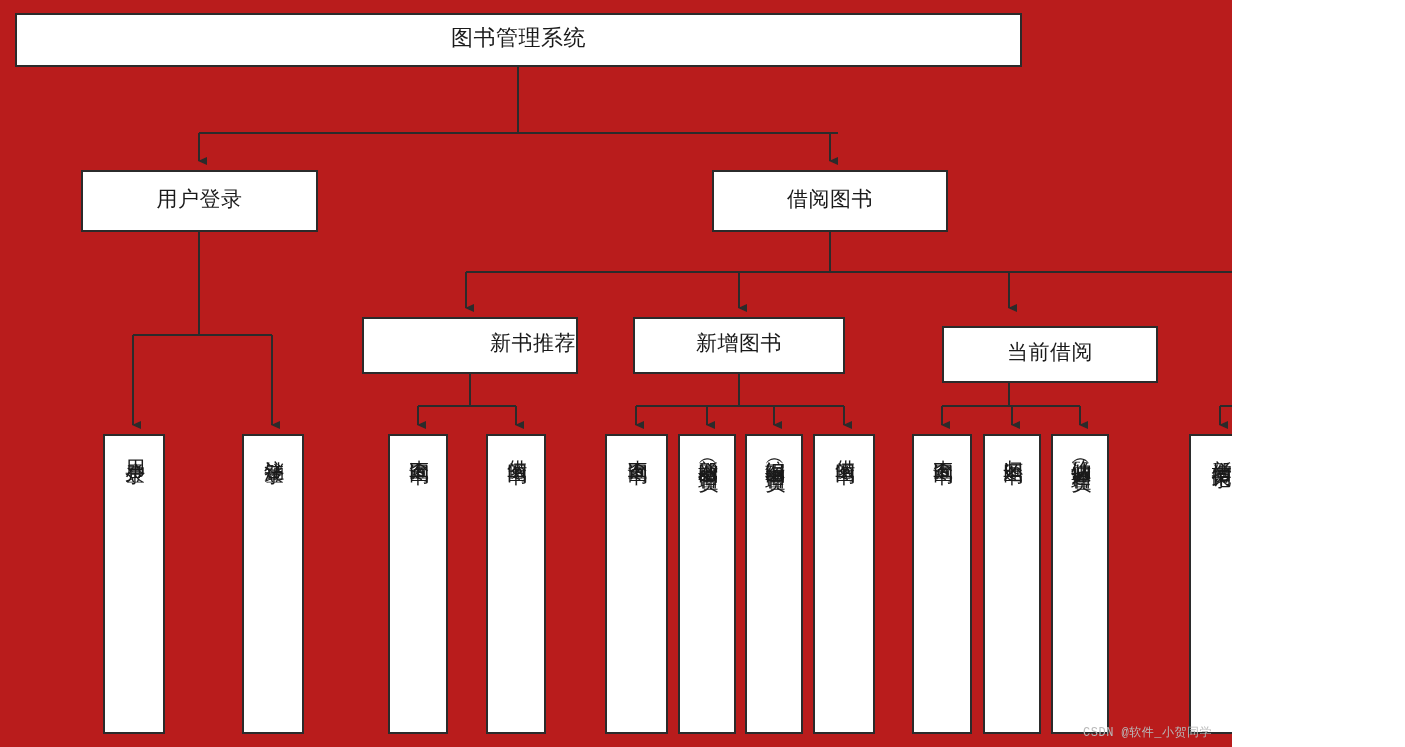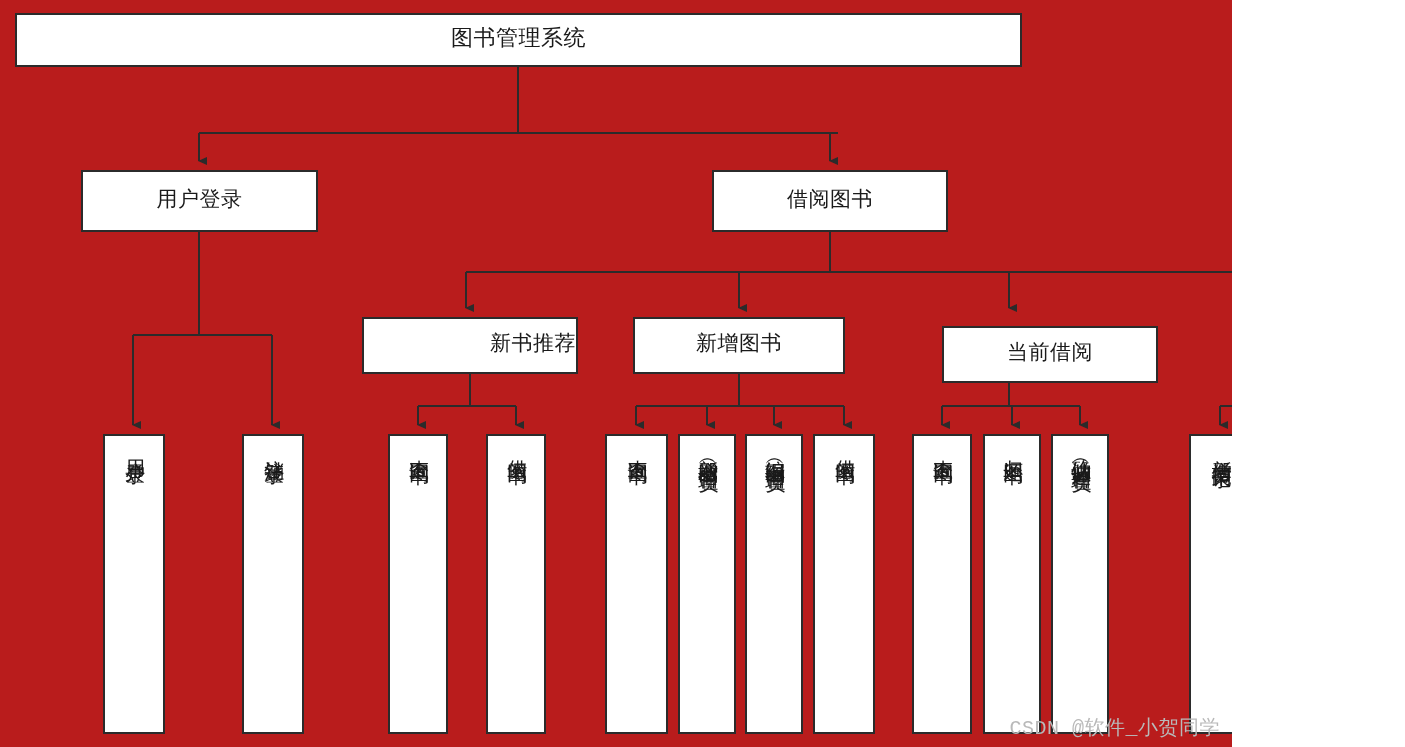--- a/index.html
+++ b/index.html
@@ -56,25 +56,25 @@
     text-orientation: upright;
     -webkit-writing-mode: vertical-rl;
     font-size: 20px;
     letter-spacing: 2px;
     white-space: normal;
     max-height: 272px;
   }
   .node-box.root .node-label { font-size: 22px; }
   #watermark {
     position: absolute;
-    right: 12px;
+    right: 20px;
     bottom: 6px;
     z-index: 5;
     color: #b9b9b9;
-    font-size: 20px;
+    font-size: 12px;
     letter-spacing: 0.5px;
     white-space: nowrap;
     user-select: none;
     pointer-events: none;
   }
 </style>
 </head>
 <body>
 
 <div id="diagram-canvas">

